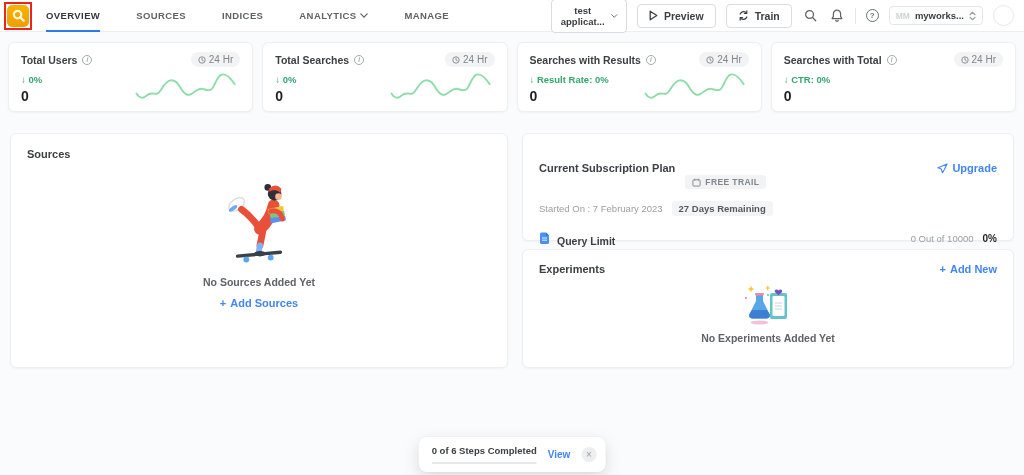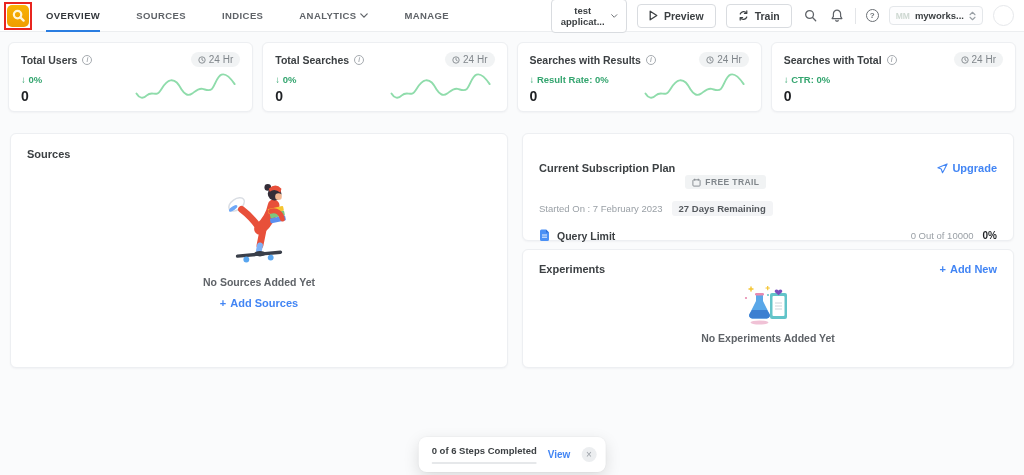--- a/index.html
+++ b/index.html
@@ -91,21 +91,21 @@
   .sub-head { display:flex; align-items:center; }
   .plan-badge {
     margin-left:10px; background:#f1f3f4; border-radius:3px; padding:2px 7px;
     font-size:8.5px; font-weight:600; letter-spacing:.4px; color:#80868b;
     display:inline-flex; align-items:center; gap:4px;margin-top:28px;
   }
   .upgrade-link { margin-left:auto; margin-top:0; }
   .sub-meta { margin-top:12px; display:flex; align-items:center; gap:9px; font-size:9.5px; color:#9aa0a6; }
   .days-pill { background:#f3f4f6; border-radius:3px; padding:2px 7px; font-size:9.5px; font-weight:700; color:#55595e; }
   .quota-row { margin-top:13px; display:flex; align-items:center; gap:7px; }
-  .quota-label { font-size:10.5px; font-weight:700; color:#3c4043; }
+  .quota-label { font-size:10.5px; font-weight:700; color:#3c4043;margin-top:6px; }
   .quota-usage { margin-left:auto; font-size:9.5px; color:#9aa0a6; }
   .quota-percent { font-size:10px; font-weight:700; color:#1f2124; margin-left:2px; }
   .progress-track { margin-top:7px; height:4px; background:#edeff1; border-radius:2px; overflow:hidden; }
   .progress-fill { height:100%; background:#4285f4; border-radius:2px; width:0; }
   .experiments-panel { height:119px; padding:13px 16px; position:relative; }
   .exp-head { display:flex; align-items:center; }
   .exp-empty { position:absolute; left:0; right:0; top:36px; display:flex; flex-direction:column; align-items:center;text-align:center; }
   .exp-empty .empty-text { margin-top:6px; }
   
   .toast {

